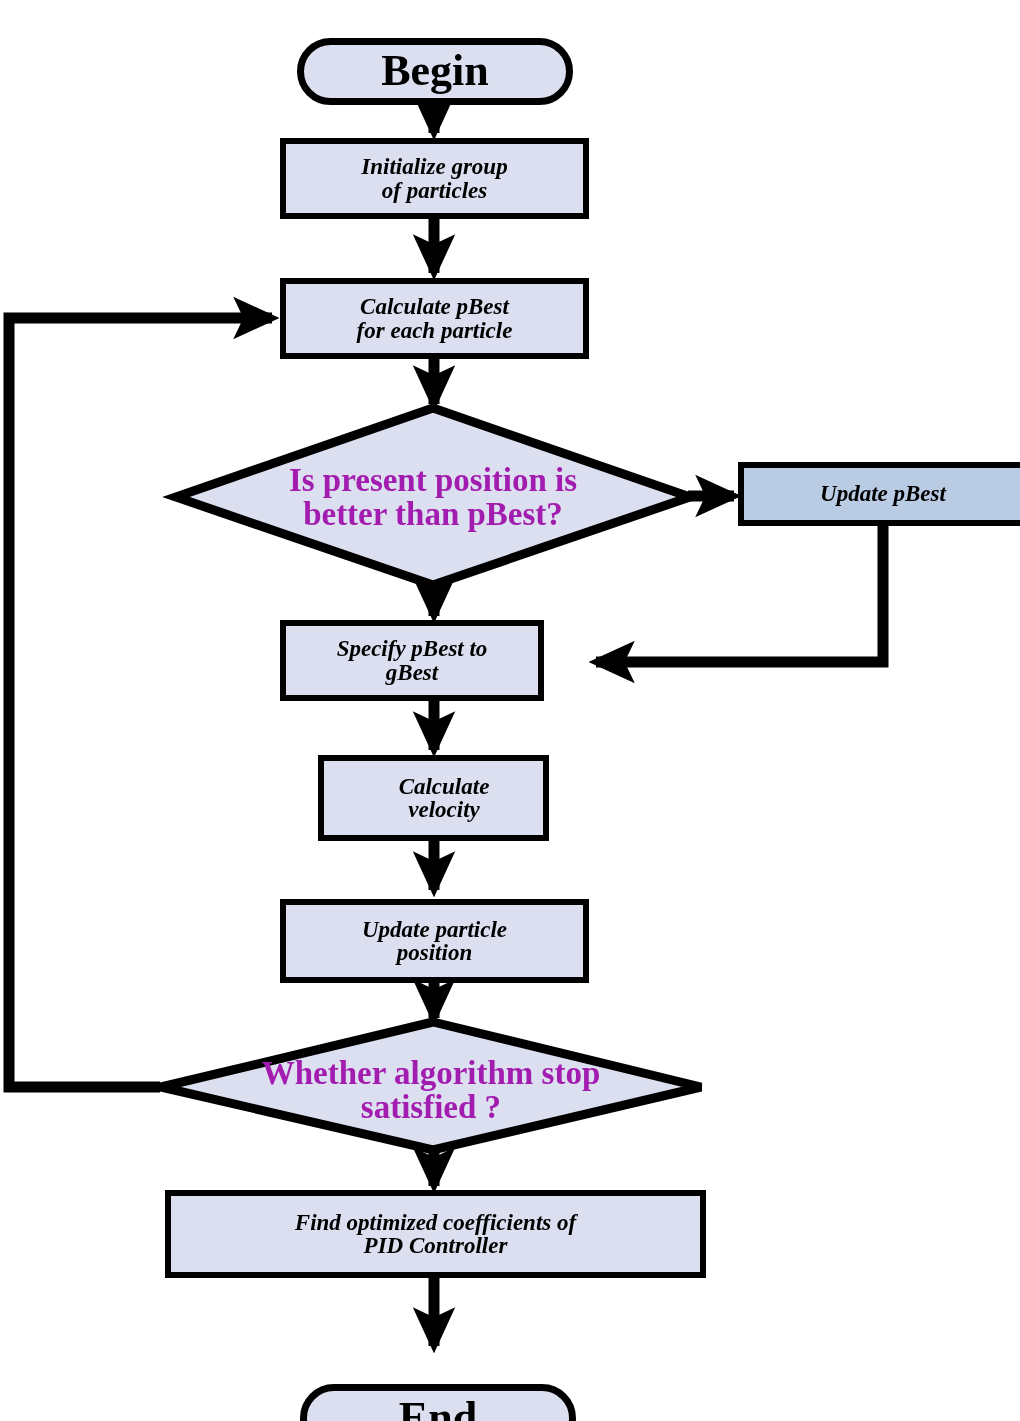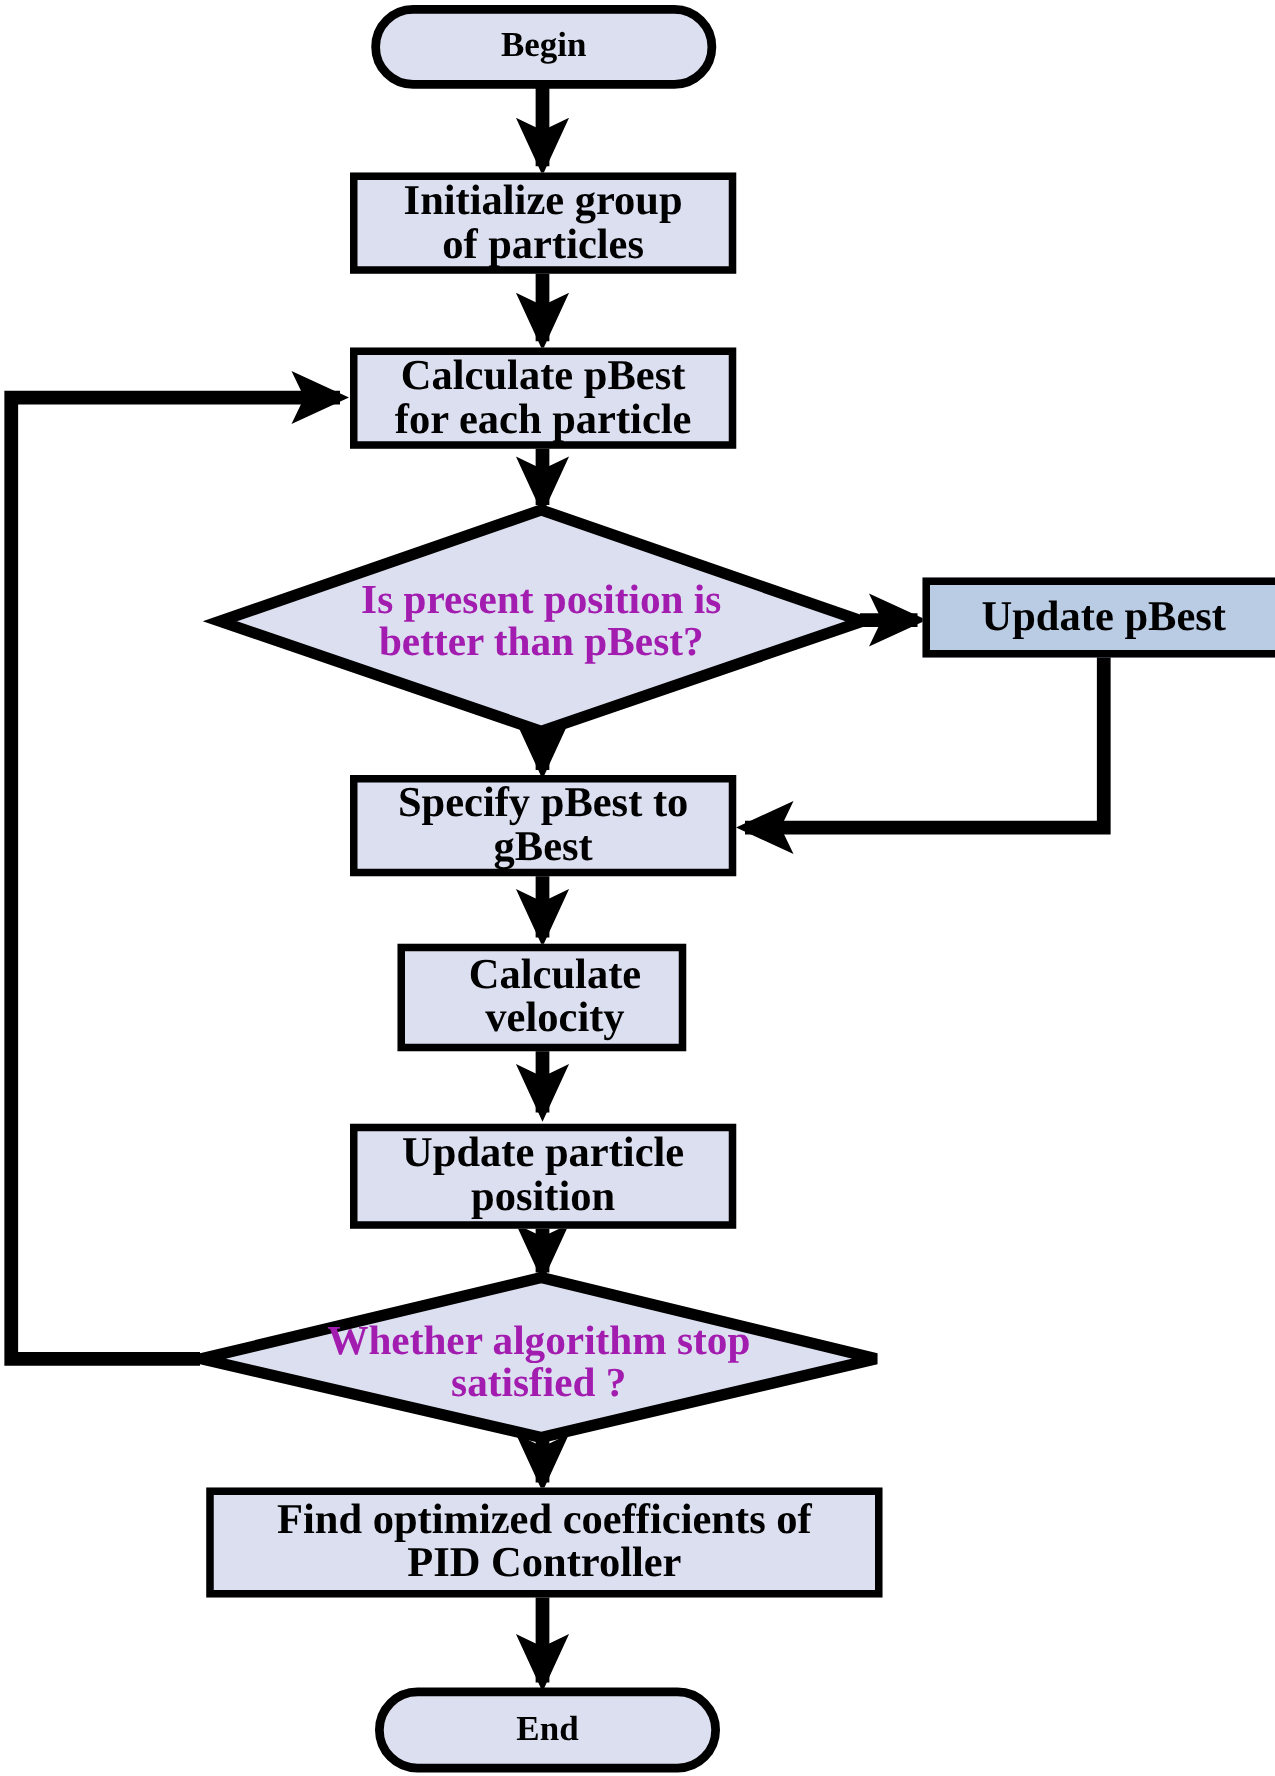--- a/index.html
+++ b/index.html
@@ -62,22 +62,22 @@
     height: 100%;
     display: flex;
     align-items: center;
     justify-content: center;
     text-align: center;
     font-weight: bold;
     color: #a21caf;
     line-height: 1.04;
     z-index: 4;
   }
-  .t38 { font-size: 28px; }
-  .t34 { font-size: 34px; }
+  .t38 { font-size: 44px; margin-top: 34px; }
+  .t34 { font-size: 23px; font-style: italic; }
   .t33 { font-size: 33px; }
 </style>
 </head>
 <body>
 
 <div id="canvas">
 
   <svg id="wires" viewBox="0 0 1020 1421" width="1020" height="1421" xmlns="http://www.w3.org/2000/svg">
     <defs>
       <marker id="arw" viewBox="0 0 10 10" refX="8.4" refY="5" markerWidth="4.2" markerHeight="4.2" orient="auto-start-reverse">
@@ -141,21 +141,21 @@
         <span>Is present position is</span><br>
         <span>better than pBest?</span>
       </span>
     </div>
   </div>
 
   <div class="node proc accent t34" style="left:738px; top:462px; width:290px; height:64px;">
     <span>Update pBest</span>
   </div>
 
-  <div class="node proc t34" style="left:280px; top:620px; width:309px; height:81px;">
+  <div class="node proc t34" style="left:280px; top:620px; width:264px; height:81px;">
     <span>
       <span>Specify pBest to</span><br>
       <span>gBest</span>
     </span>
   </div>
 
   <div class="node proc t34" style="left:318px; top:755px; width:231px; height:86px;padding-left:21px;">
     <span>
       <span>Calculate</span><br>
       <span>velocity</span>

